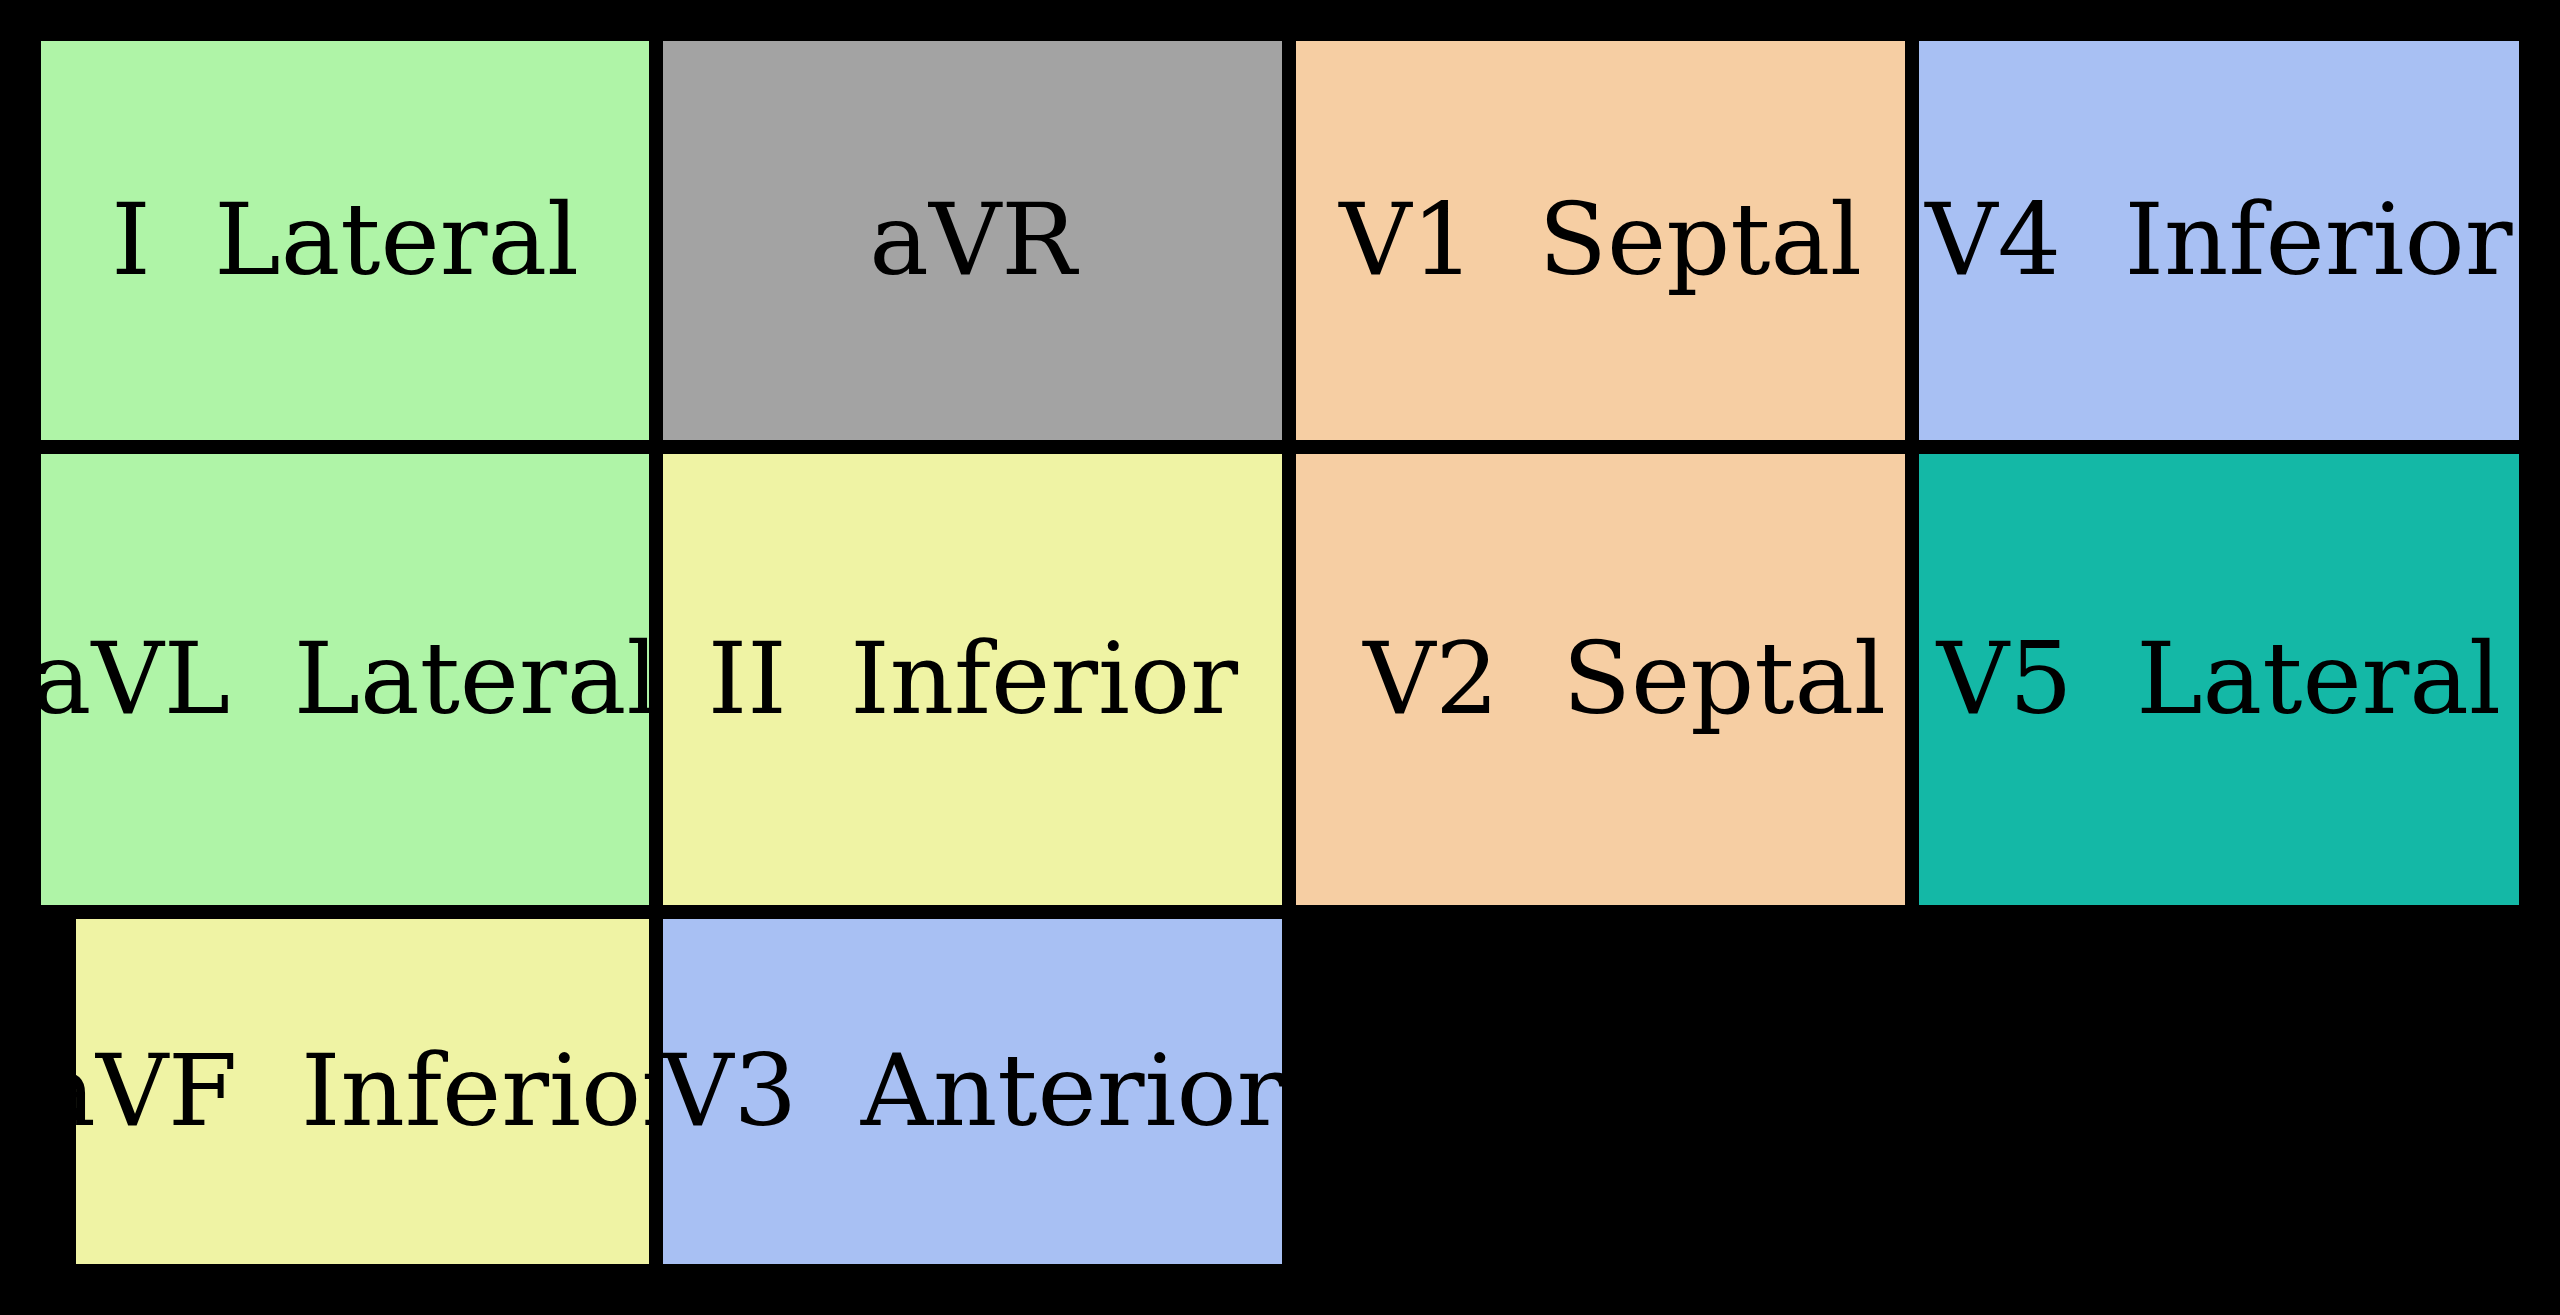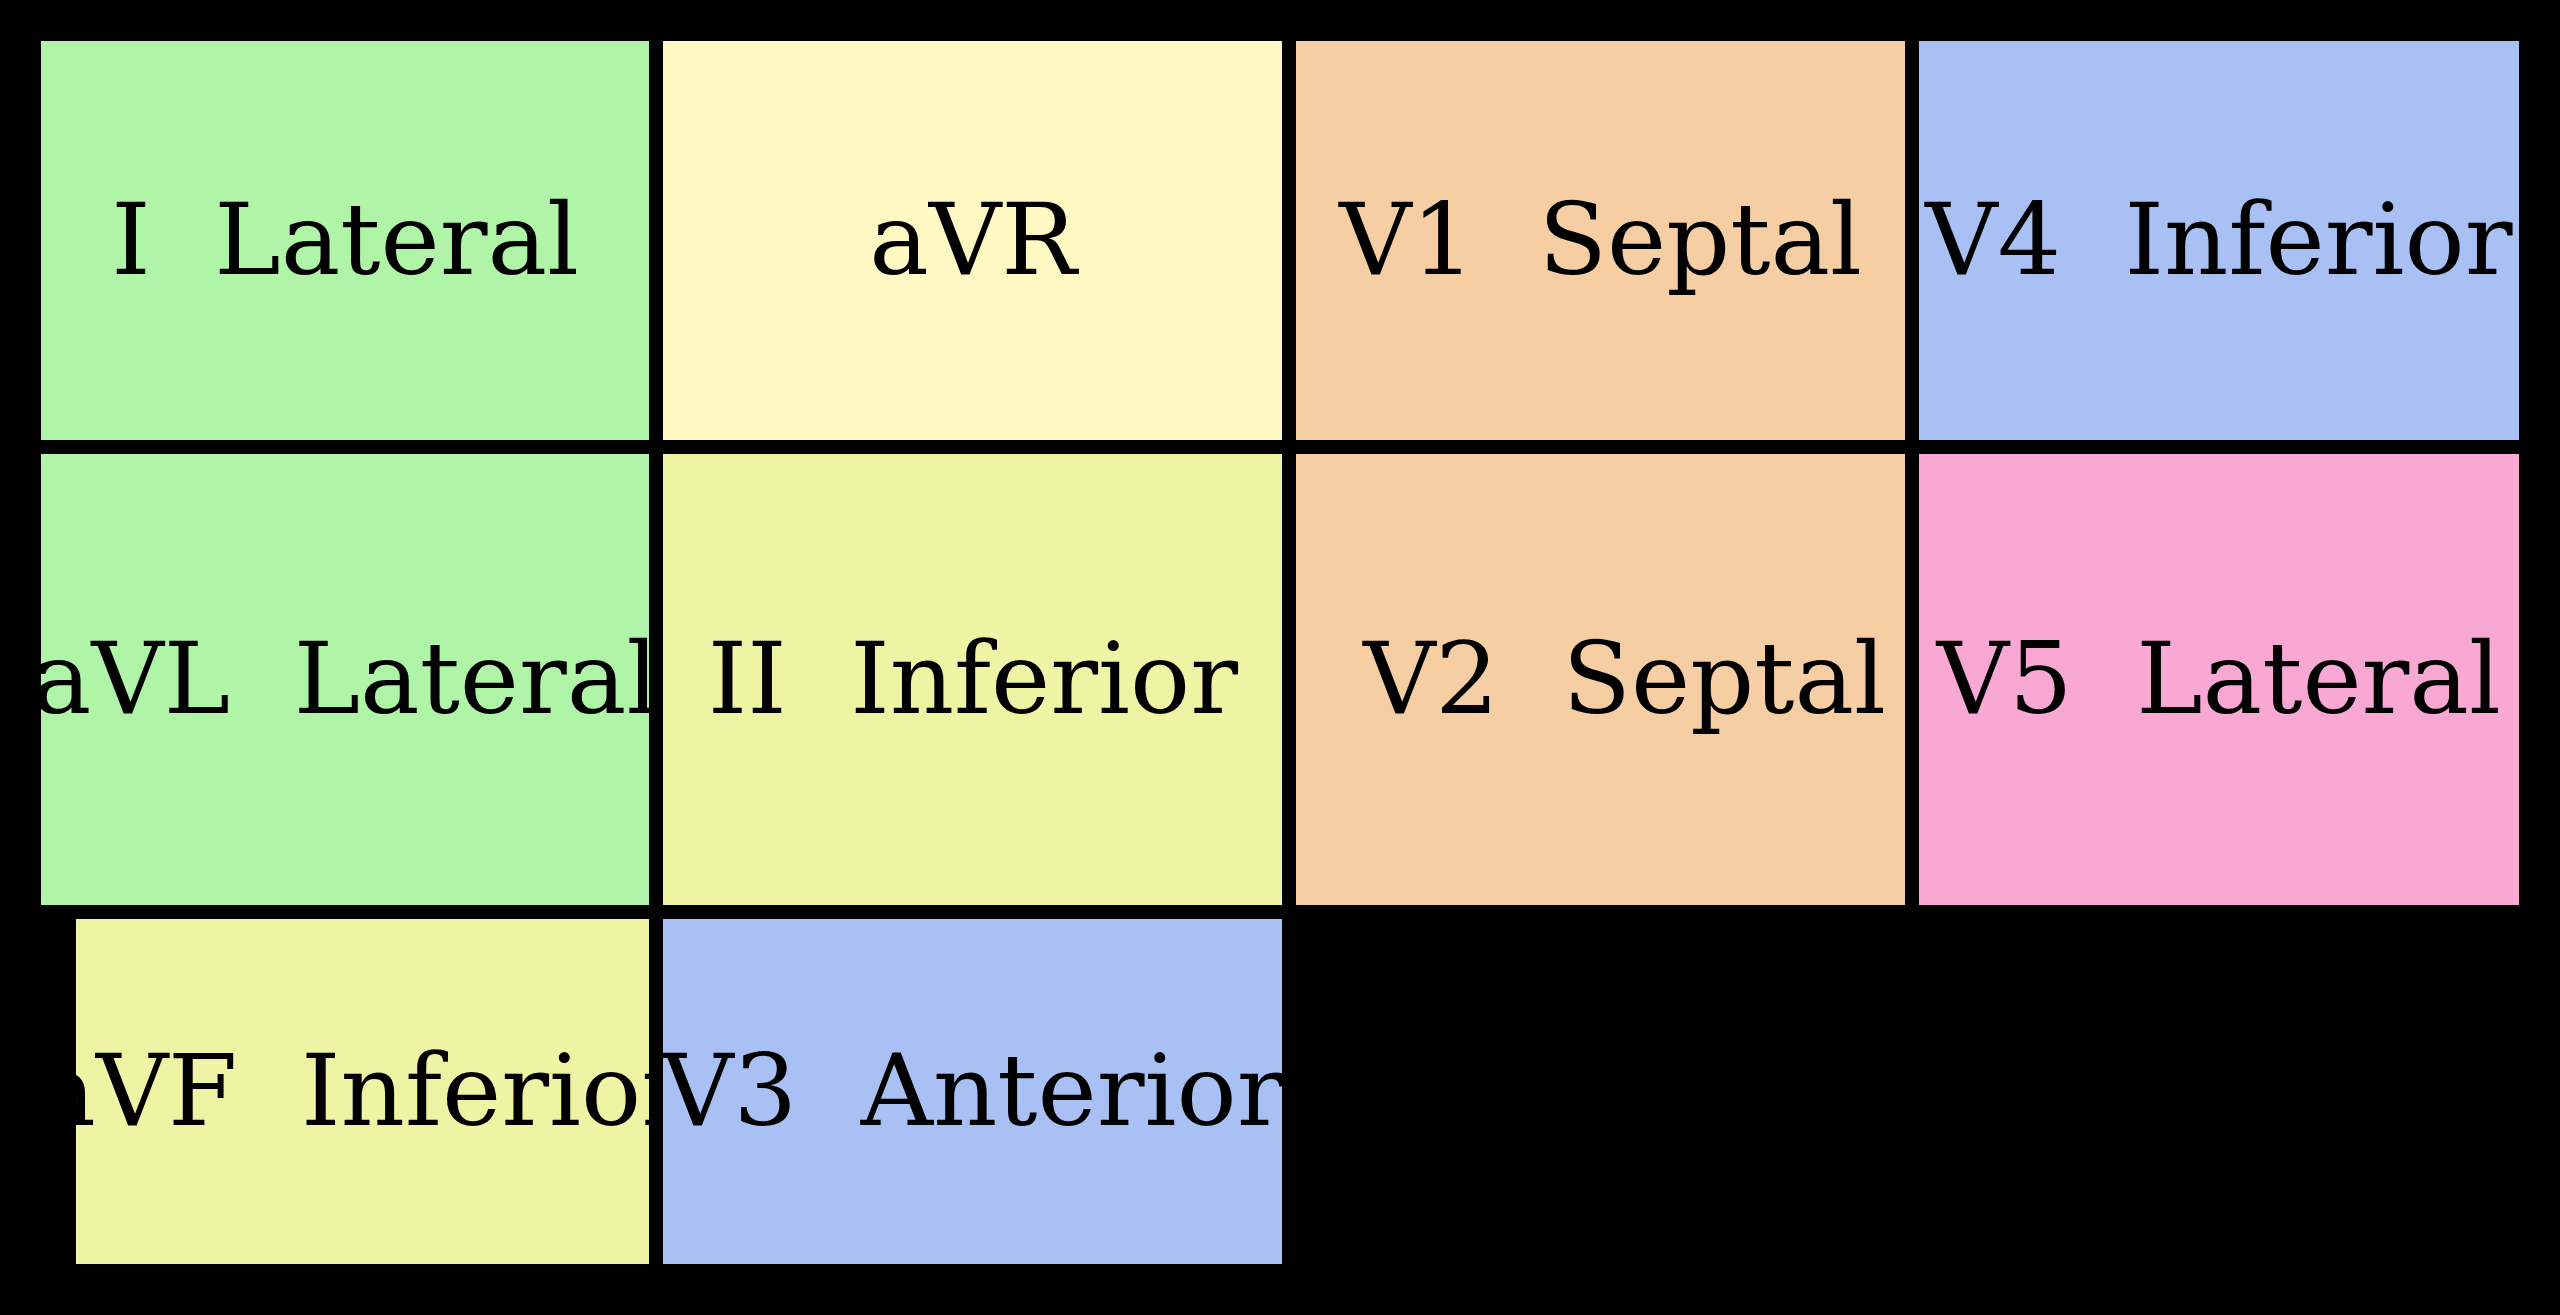--- a/index.html
+++ b/index.html
@@ -41,40 +41,40 @@
   }
 </style>
 </head>
 <body>
 
 <div class="grid">
 
   <div class="cell" style="background-color: rgb(175, 244, 167);">
     <span class="label">I  Lateral</span>
   </div>
-  <div class="cell" style="background-color: #fef9c3;">
+  <div class="cell" style="background-color: #a3a3a3;">
     <span class="label">aVR</span>
   </div>
   <div class="cell" style="background-color: rgb(246, 206, 163);">
     <span class="label">V1  Septal</span>
   </div>
   <div class="cell" style="background-color: rgb(168, 192, 243);">
     <span class="label">V4  Inferior</span>
   </div>
 
   <div class="cell" style="background-color: rgb(175, 244, 167);">
     <span class="label">aVL  Lateral</span>
   </div>
   <div class="cell" style="background-color: rgb(239, 243, 164);">
     <span class="label">II  Inferior</span>
   </div>
   <div class="cell" style="background-color: rgb(246, 206, 163); padding-left: 48px;">
     <span class="label">V2  Septal</span>
   </div>
-  <div class="cell" style="background-color: #f9a8d4;">
+  <div class="cell" style="background-color: #14b8a6;">
     <span class="label">V5  Lateral</span>
   </div>
 
   <div class="cell" style="background-color: rgb(239, 243, 164); margin-left: 35px;">
     <span class="label">aVF  Inferior</span>
   </div>
   <div class="cell" style="background-color: rgb(168, 192, 243);">
     <span class="label">V3  Anterior</span>
   </div>
 

